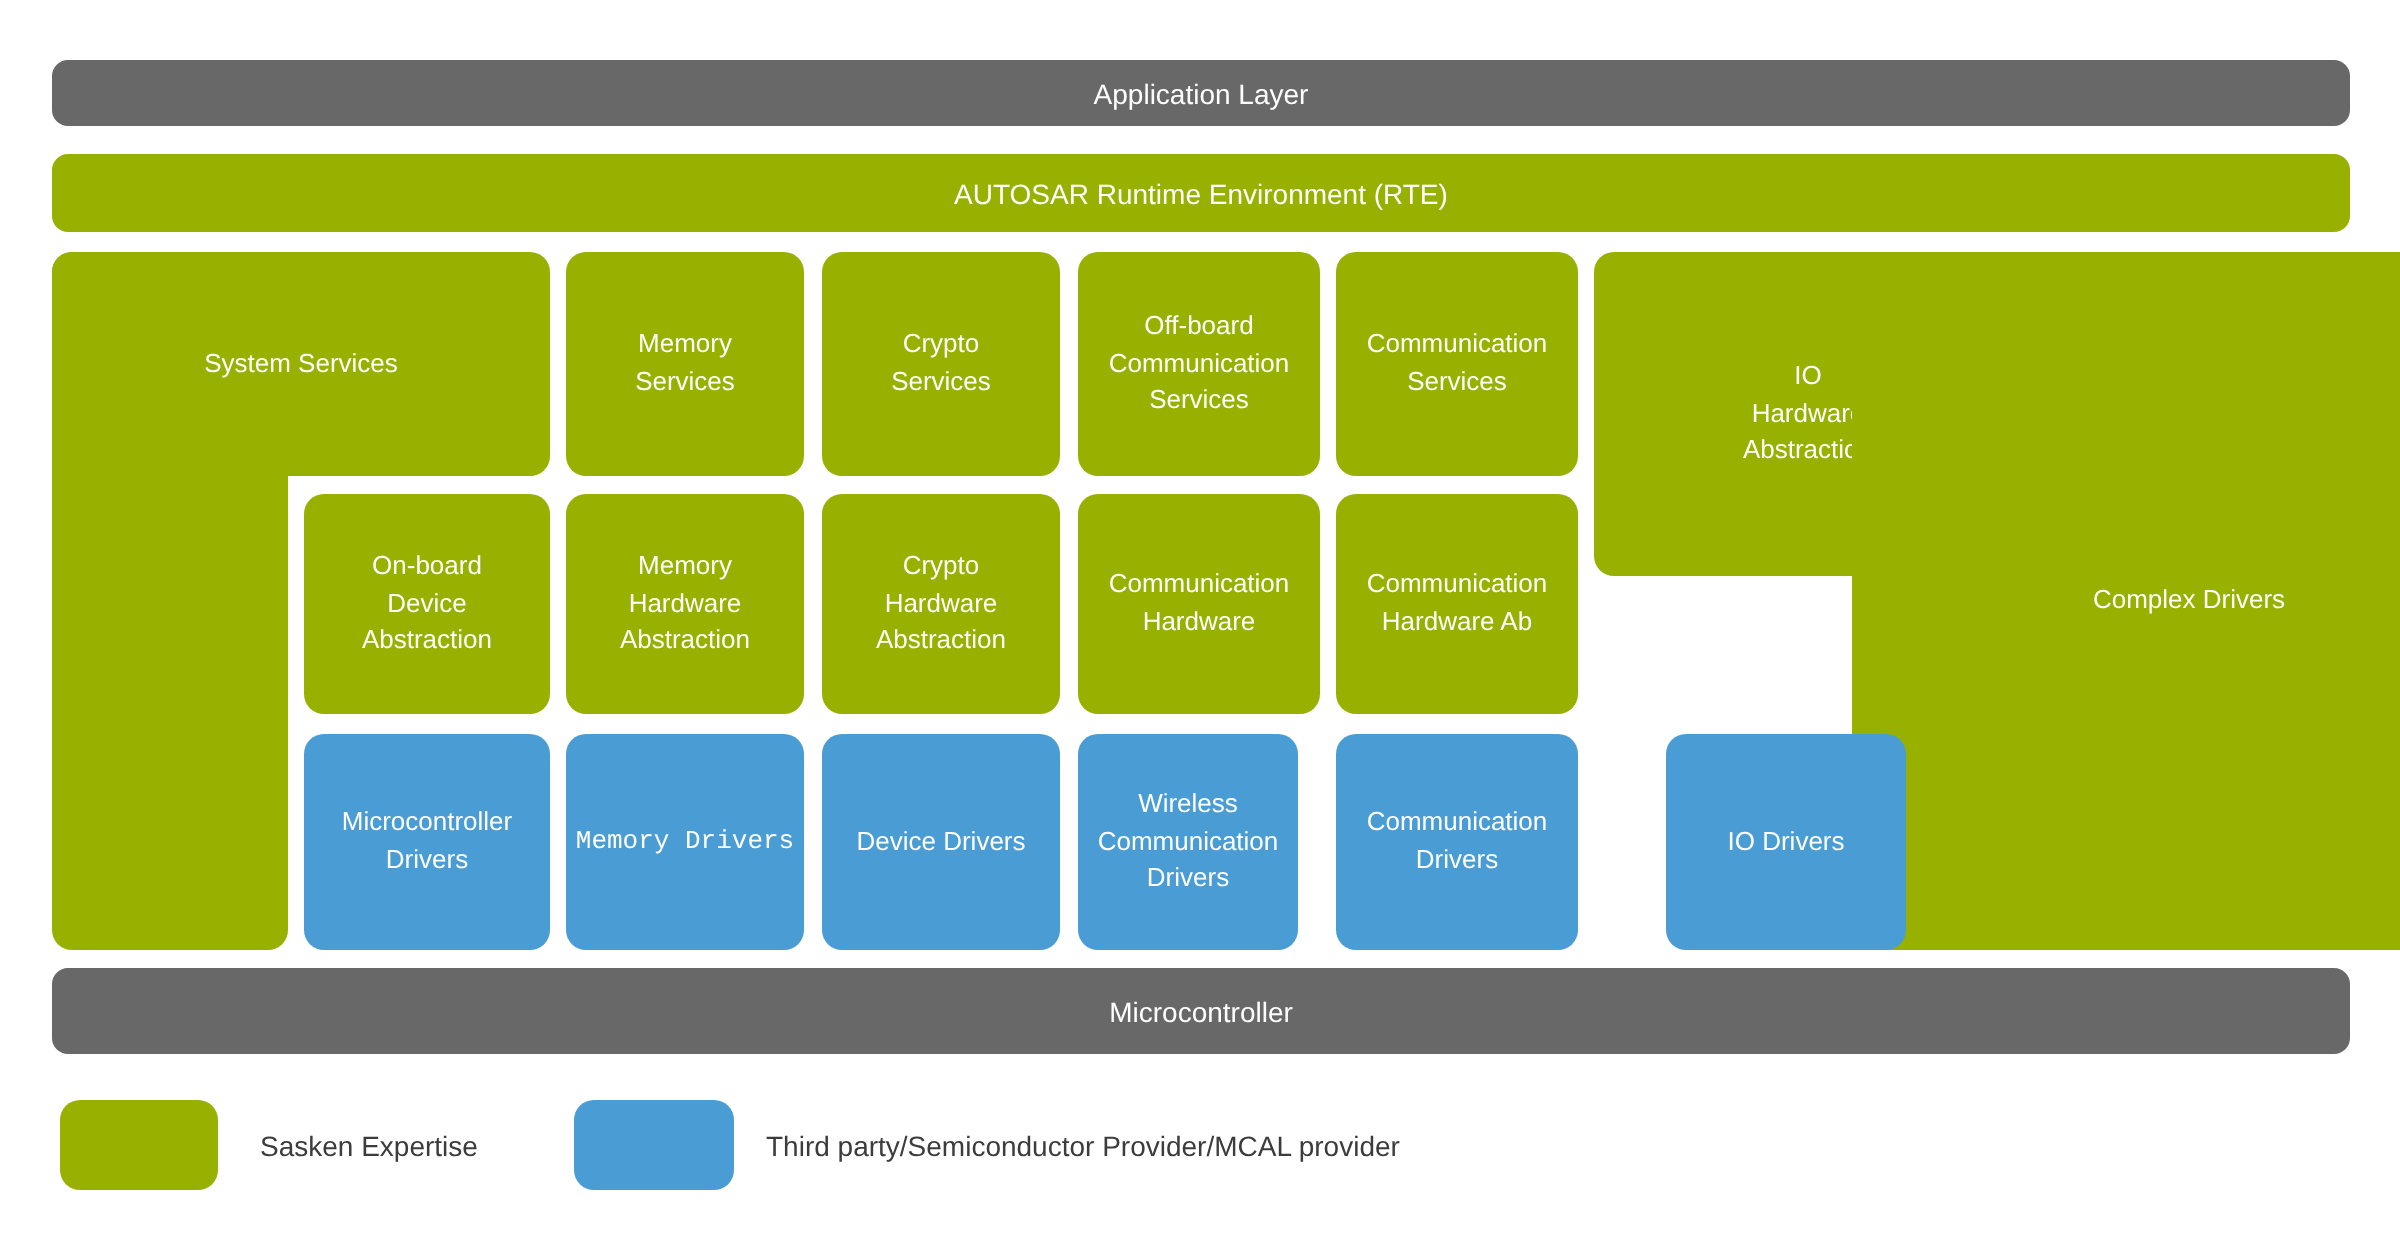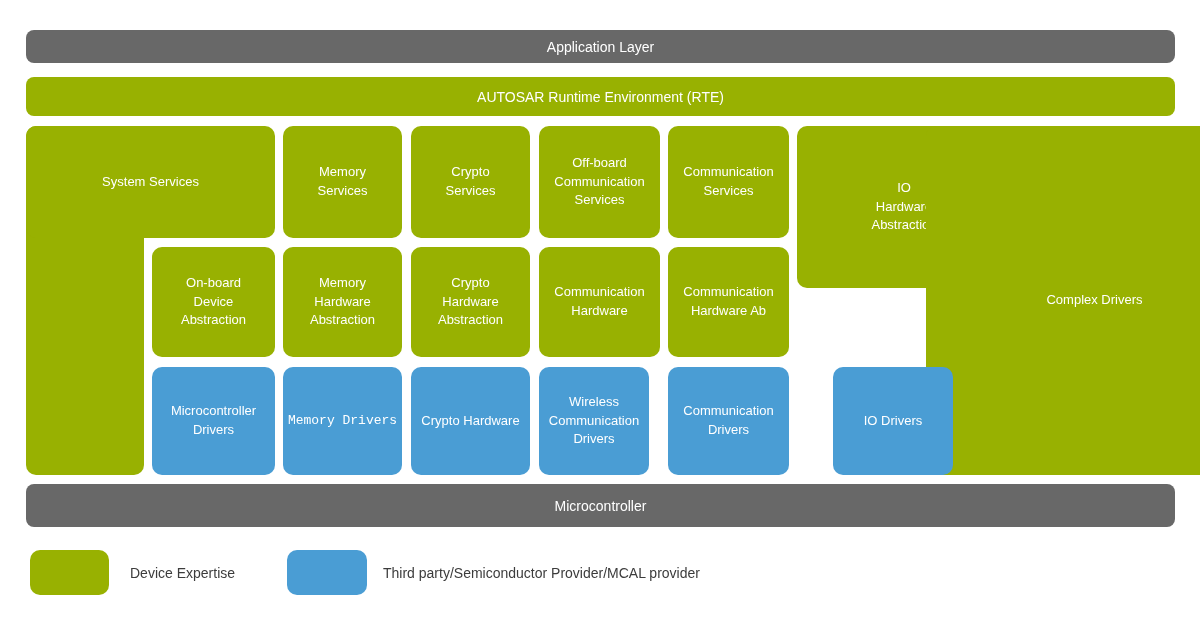--- a/index.html
+++ b/index.html
@@ -135,42 +135,42 @@
   </div>
 
   <div class="block blue" style="left: 152px; top: 367px; width: 123px; height: 108px; background: rgb(74, 157, 212);">
     <span class="lbl">Microcontroller
 Drivers</span>
   </div>
   <div class="block blue" style="left: 283px; top: 367px; width: 119px; height: 108px; background: rgb(74, 157, 212); font-family: Liberation Mono, monospace;">
     <span class="lbl">Memory Drivers</span>
   </div>
   <div class="block blue" style="left: 411px; top: 367px; width: 119px; height: 108px; background: rgb(74, 157, 212);">
-    <span class="lbl">Crypto Hardware</span>
+    <span class="lbl">Device Drivers</span>
   </div>
   <div class="block blue" style="left: 539px; top: 367px; width: 110px; height: 108px; background: rgb(74, 157, 212);">
     <span class="lbl">Wireless
 Communication
 Drivers</span>
   </div>
   <div class="block blue" style="left: 668px; top: 367px; width: 121px; height: 108px; background: rgb(74, 157, 212);">
     <span class="lbl">Communication
 Drivers</span>
   </div>
   <div class="block blue" style="left: 797px; top: 367px; width: 120px; height: 108px; background: rgb(74, 157, 212); margin-left: 36px;">
     <span class="lbl">IO Drivers</span>
   </div>
 
   <div class="bar gray" style="top: 484px; height: 43px; background: rgb(104, 104, 104);">
     <span class="lbl">Microcontroller</span>
   </div>
 
   <div class="legend-swatch green" style="left: 30px; top: 550px; width: 79px; height: 45px; background: rgb(152, 177, 1);"></div>
   <div class="legend-label" style="left:130px; top:550px;">
-    <span>Device Expertise</span>
+    <span>Sasken Expertise</span>
   </div>
 
   <div class="legend-swatch blue" style="left: 287px; top: 550px; width: 80px; height: 45px; background: rgb(74, 157, 212);"></div>
   <div class="legend-label" style="left:383px; top:550px;">
     <span>Third party/Semiconductor Provider/MCAL provider</span>
   </div>
 
 </div>
 
 </body></html>

